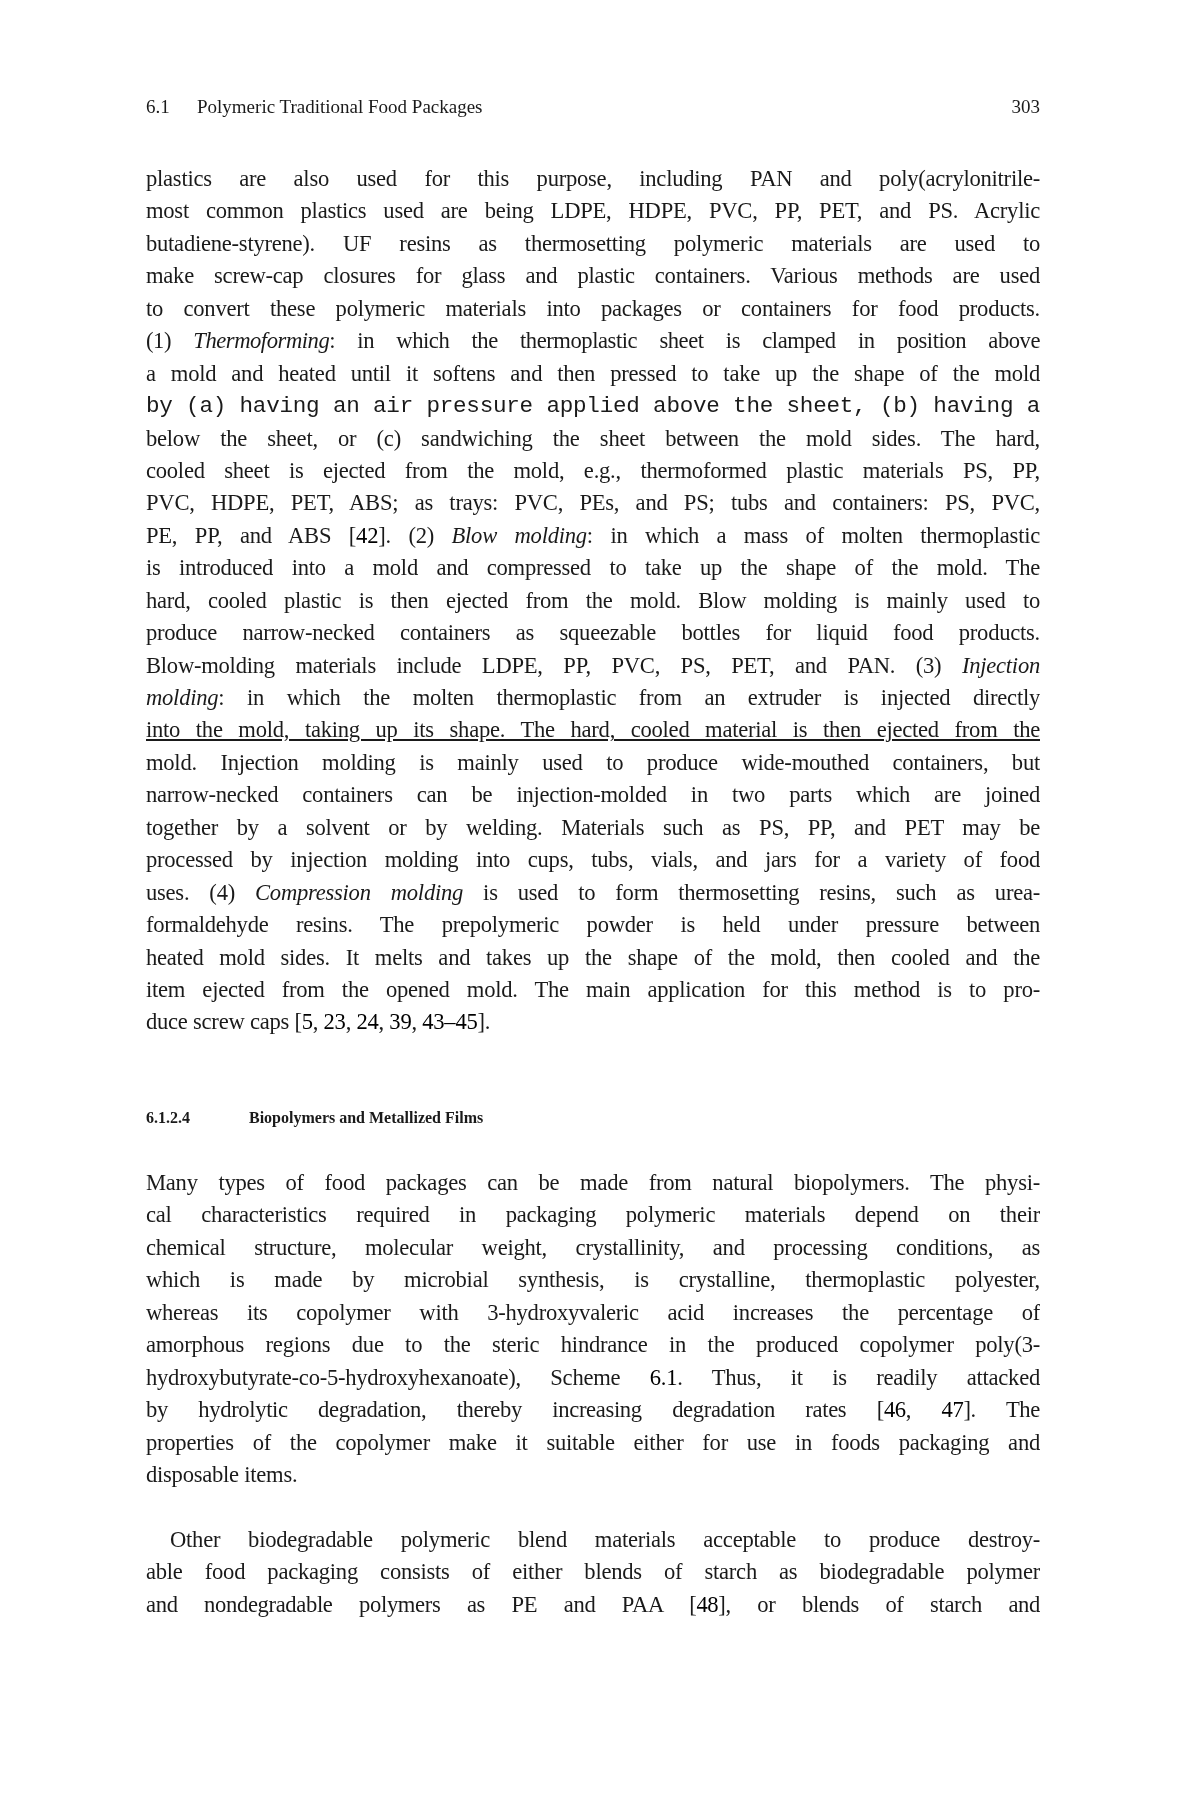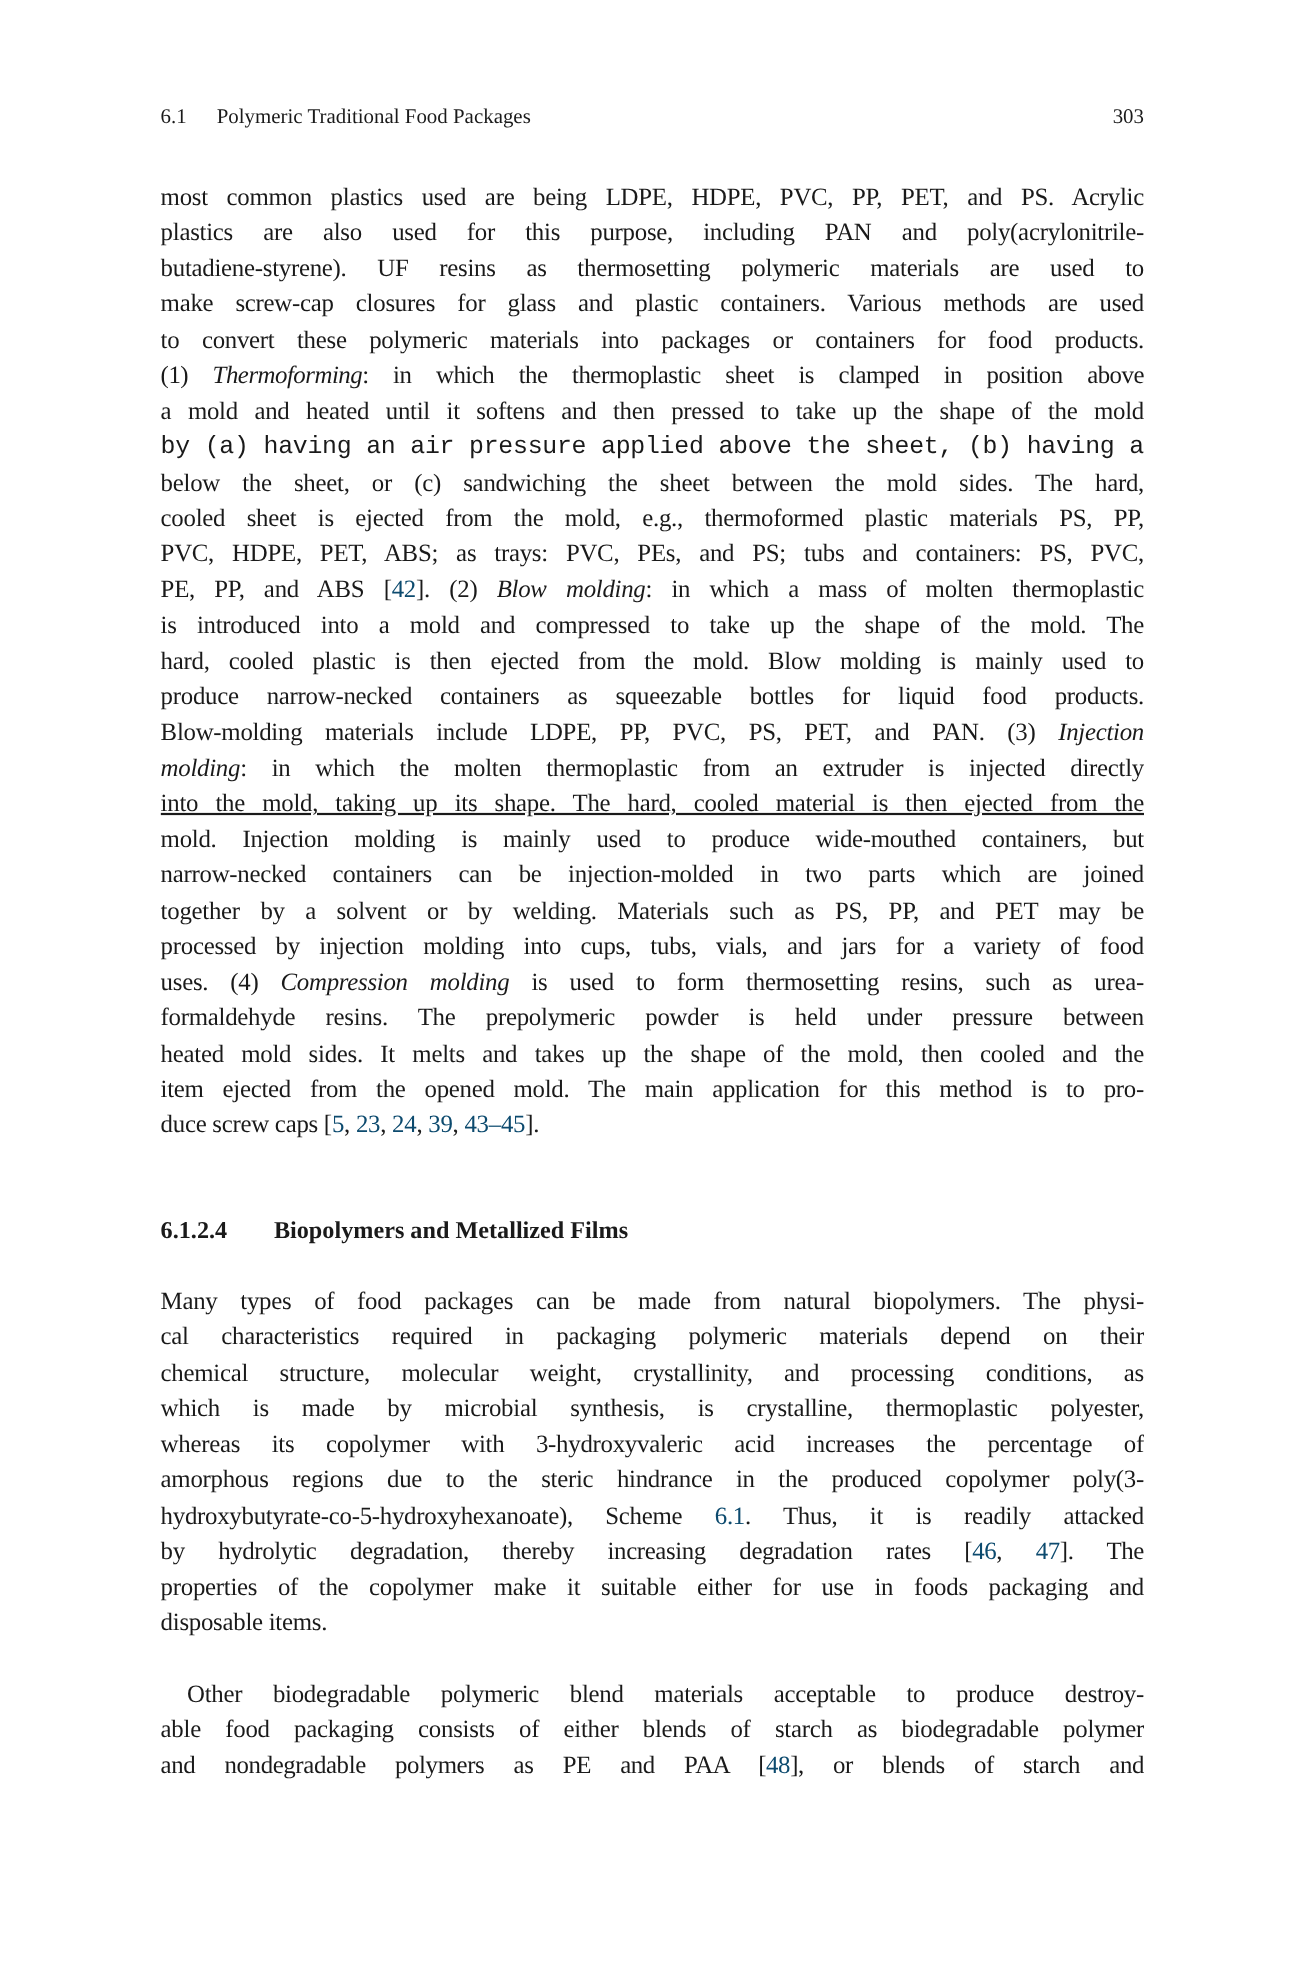--- a/index.html
+++ b/index.html
@@ -11,39 +11,39 @@
   .rh-num { position: absolute; left: 0; top: 0; }
   .rh-title { position: absolute; left: 51px; top: 0; }
   .rh-page { position: absolute; right: 0; top: 0; }
   .block { position: absolute; left: 146px; width: 894px; }
   .line { display: block; height: 32.45px; line-height: 32.45px; font-size: 22.6px;
           white-space: nowrap; text-align: justify; text-align-last: justify; letter-spacing: -0.25px; }
   .line.last { text-align-last: left; }
   .line.indent { padding-left: 24px; }
   .line span { white-space: normal; }
   .it { font-style: italic; }
-  .ref { color: #0c4a6e; }
-  .heading { position: absolute; left: 146px; top: 1104px; font-size: 22px; font-weight: bold;
+  .ref { color: #000000; }
+  .heading { position: absolute; left: 146px; top: 1104px; font-size: 16px; font-weight: bold;
              line-height: 28px; white-space: nowrap; }
   .heading .h-num { display: inline-block; width: 103px; }
 </style>
 </head>
 <body>
 
 <div class="page">
 
   <div class="running-head">
     <span class="rh-num">6.1</span>
     <span class="rh-title">Polymeric Traditional Food Packages</span>
     <span class="rh-page">303</span>
   </div>
 
   <div class="block" id="p1" style="top:163px;">
+      <span class="line" style="white-space: normal; overflow: hidden;"><span>plastics are also used for this purpose, including PAN and poly(acrylonitrile-</span></span>
       <span class="line" style="white-space: normal; overflow: hidden;"><span>most common plastics used are being LDPE, HDPE, PVC, PP, PET, and PS. Acrylic</span></span>
-      <span class="line" style="white-space: normal; overflow: hidden;"><span>plastics are also used for this purpose, including PAN and poly(acrylonitrile-</span></span>
       <span class="line" style="white-space: normal; overflow: hidden;"><span>butadiene-styrene). UF resins as thermosetting polymeric materials are used to</span></span>
       <span class="line" style="white-space: normal; overflow: hidden;"><span>make screw-cap closures for glass and plastic containers. Various methods are used</span></span>
       <span class="line" style="white-space: normal; overflow: hidden;"><span>to convert these polymeric materials into packages or containers for food products.</span></span>
       <span class="line" style="white-space: normal; letter-spacing: -0.45px; overflow: hidden;"><span>(1) </span><span class="it">Thermoforming</span><span>: in which the thermoplastic sheet is clamped in position above</span></span>
       <span class="line" style="white-space: normal; overflow: hidden;"><span>a mold and heated until it softens and then pressed to take up the shape of the mold</span></span>
       <span class="line" style="white-space: normal; overflow: hidden; font-family: Liberation Mono, monospace;"><span>by (a) having an air pressure applied above the sheet, (b) having a vacuum created</span></span>
       <span class="line" style="white-space: normal; overflow: hidden;"><span>below the sheet, or (c) sandwiching the sheet between the mold sides. The hard,</span></span>
       <span class="line" style="white-space: normal; overflow: hidden;"><span>cooled sheet is ejected from the mold, e.g., thermoformed plastic materials PS, PP,</span></span>
       <span class="line" style="white-space: normal; overflow: hidden;"><span>PVC, HDPE, PET, ABS; as trays: PVC, PEs, and PS; tubs and containers: PS, PVC,</span></span>
       <span class="line" style="white-space: normal; overflow: hidden;"><span>PE, PP, and ABS [</span><span class="ref">42</span><span>]. (2) </span><span class="it">Blow molding</span><span>: in which a mass of molten thermoplastic</span></span>

